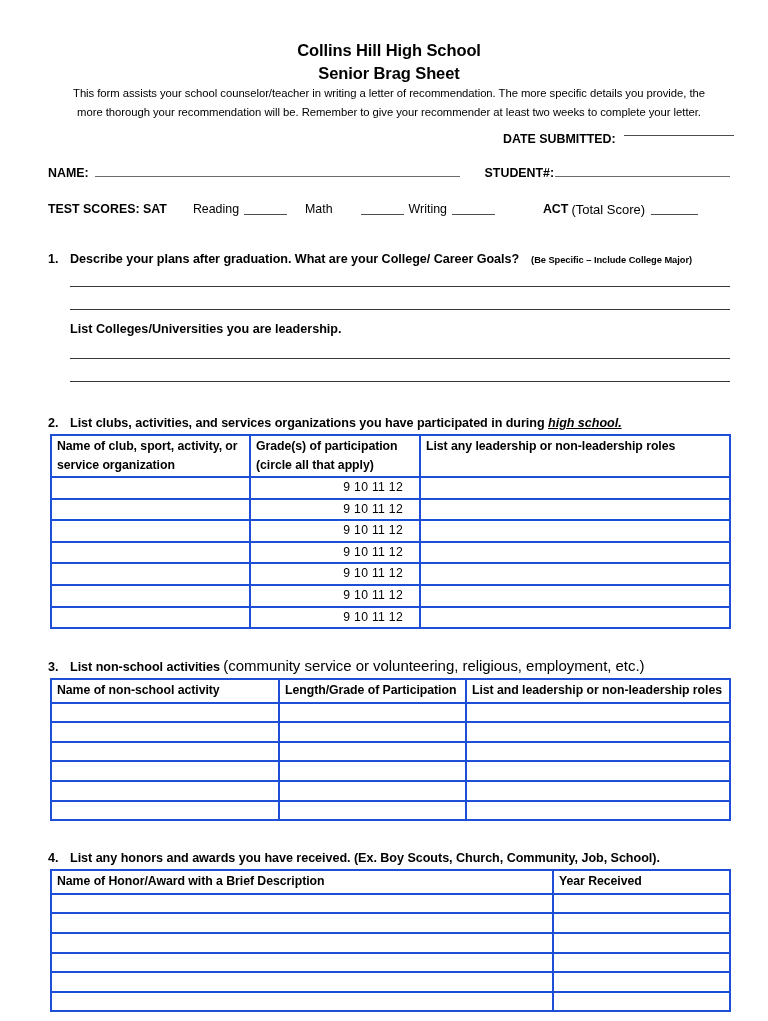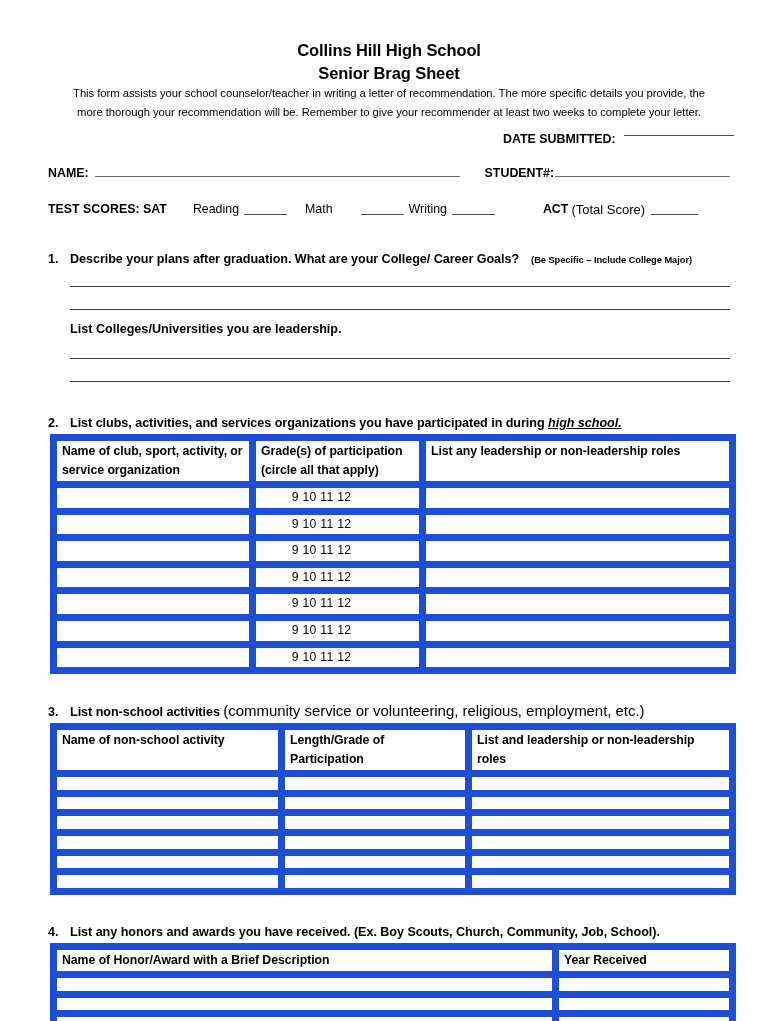--- a/index.html
+++ b/index.html
@@ -137,44 +137,44 @@
 
   
   table {
     border-collapse: collapse;
     width: 679px;
     margin-top: 4px;
     margin-left: 2px;
     table-layout: fixed;
   }
   table td, table th {
-    border: 7px solid #1d4ed8;
+    border: 2px solid #1d4ed8;
     padding: 0;
     vertical-align: top;
   }
   table.framed {
     border: 1.6px solid #6e6e6e;
   }
   th.hcell {
     text-align: left;
     font-weight: bold;
     font-size: 12.3px;
     line-height: 18.5px;
     padding: 1px 5px 2px 5px;
     letter-spacing: -0.05px;
   }
   td.bodycell {
     height: 19.6px;
   }
   td.grades {
-    text-align: center;
+    text-align: right;
     font-size: 12.2px;
     line-height: 19.6px;
     letter-spacing: 0.3px;
-    padding-right: 32px;
+    padding-right: 16px;
   }
 
   .q2 { margin-top: 34px; }
   .q3 { margin-top: 28px; }
   .q4 { margin-top: 30px; }
 </style>
 </head>
 <body>
 
 <div class="page">

